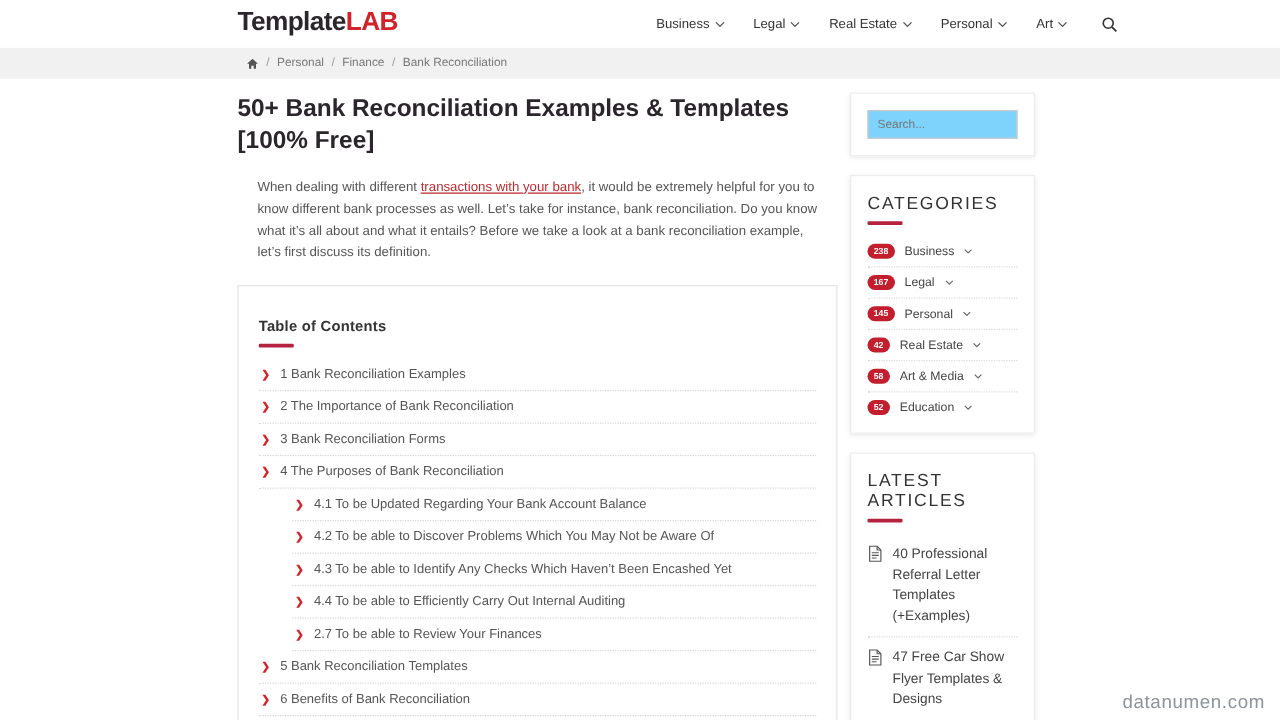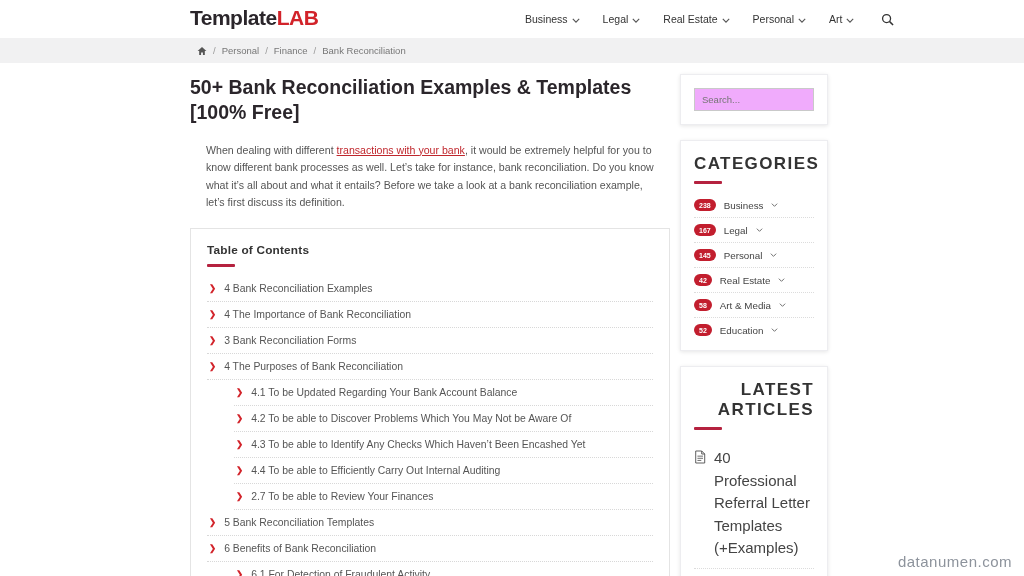--- a/index.html
+++ b/index.html
@@ -26,47 +26,47 @@
   .crumb-sep { color:#999; }
   .home-icon { display:flex; align-items:center; cursor:pointer; }
 
   
   .article { position:absolute; left:190px; top:75px; width:480px; }
   .page-title { margin:0 0 12px 0; font-size:19.5px; line-height:1.3; font-weight:700; color:#2b262b; }
   .intro { margin:16px; font-size:10.6px; line-height:1.65; color:#555; }
   .intro a { color:#c0272d; text-decoration:underline; cursor:pointer; }
 
   .toc-box { margin-top:15px; border:1px solid #e4e4e4; background:#fff; padding:14px 16px 8px 16px; }
-  .toc-title { margin:0 0 7px 0; font-size:11.8px; font-weight:700; color:#333; letter-spacing:0.2px; }
+  .toc-title { margin:11px 0 7px 0; font-size:11.8px; font-weight:700; color:#333; letter-spacing:0.2px; }
   .red-bar { width:28px; height:3px; background:#b5223f; border-radius:1px; margin-bottom:9px; }
   .toc-list { list-style:none; margin:0; padding:0; }
   .toc-item { display:flex; align-items:center; gap:8px; padding:7px 2px; border-bottom:1px dotted #d8d8d8;
               font-size:10.4px; color:#555; cursor:pointer; }
   .toc-item.lvl2 { margin-left:27px; }
   .toc-chev { color:#d2232a; font-size:8.5px; font-weight:700; line-height:1; }
 
   
   .sidebar { position:absolute; left:680px; top:74px; width:148px; }
   .card { background:#fff; border:1px solid #ededf0; box-shadow:0 1px 4px rgba(0,0,0,0.10); margin-bottom:15px; }
   .search-card { padding:13px 13px; }
-  .search-input { width:100%; border:1px solid #c9c9c9; background:#f0abfc; padding:5px 7px; font-size:9.5px; color:#666;
+  .search-input { width:100%; border:1px solid #c9c9c9; background:#7dd3fc; padding:5px 7px; font-size:9.5px; color:#666;
                   font-family:"Liberation Sans", sans-serif; outline:none; }
   .side-card { padding:13px 13px 8px 13px; }
-  .side-title { margin:0 0 7px 0; font-size:17px; font-weight:700; color:#333; letter-spacing:1.4px;text-align:right; }
+  .side-title { margin:0 0 7px 0; font-size:14px; font-weight:400; color:#333; letter-spacing:1.4px; }
   .cat-list { list-style:none; margin:0; padding:0; }
   .cat-row { display:flex; align-items:center; gap:8px; padding:6px 0; border-bottom:1px dotted #dcdcdc;
              font-size:9.8px; color:#444; cursor:pointer; }
   .cat-row:last-child { border-bottom:none; }
   .badge { background:#c21e2e; color:#fff; font-size:7px; font-weight:700; line-height:1;
            border-radius:8px; padding:2.5px 5px; min-width:16px; text-align:center; }
   .cat-chev { display:flex; align-items:center; }
 
   .art-list { list-style:none; margin:0; padding:0; }
   .art-row { display:flex; align-items:flex-start; gap:8px; padding:8px 0; border-bottom:1px dotted #dcdcdc;
-             font-size:15px; line-height:1.5; color:#444; cursor:pointer; }
+             font-size:11px; line-height:1.5; color:#444; cursor:pointer; }
   .art-row:last-child { border-bottom:none; }
   .doc-icon { flex:0 0 auto; margin-top:1px; }
 
   
   .watermark { position:absolute; right:12px; bottom:6px; font-size:15px; color:#8d939c; letter-spacing:0.5px; }
 </style>
 </head>
 <body>
 
 <header class="site-header">
@@ -132,25 +132,25 @@
 <main class="article">
   <h1 class="page-title">50+ Bank Reconciliation Examples &amp; Templates [100% Free]</h1>
   <p class="intro"><span>When dealing with different </span><a>transactions with your bank</a><span>, it would be extremely helpful for you to know different bank processes as well. Let’s take for instance, bank reconciliation. Do you know what it’s all about and what it entails? Before we take a look at a bank reconciliation example, let’s first discuss its definition.</span></p>
 
   <section class="toc-box">
     <h2 class="toc-title">Table of Contents</h2>
     <div class="red-bar"></div>
     <ul class="toc-list">
       <li class="toc-item lvl1">
           <span class="toc-chev">❯</span>
-          <span>4 Bank Reconciliation Examples</span>
-        </li>
-      <li class="toc-item lvl1">
-          <span class="toc-chev">❯</span>
-          <span>4 The Importance of Bank Reconciliation</span>
+          <span>1 Bank Reconciliation Examples</span>
+        </li>
+      <li class="toc-item lvl1">
+          <span class="toc-chev">❯</span>
+          <span>2 The Importance of Bank Reconciliation</span>
         </li>
       <li class="toc-item lvl1">
           <span class="toc-chev">❯</span>
           <span>3 Bank Reconciliation Forms</span>
         </li>
       <li class="toc-item lvl1">
           <span class="toc-chev">❯</span>
           <span>4 The Purposes of Bank Reconciliation</span>
         </li>
       <li class="toc-item lvl2">

